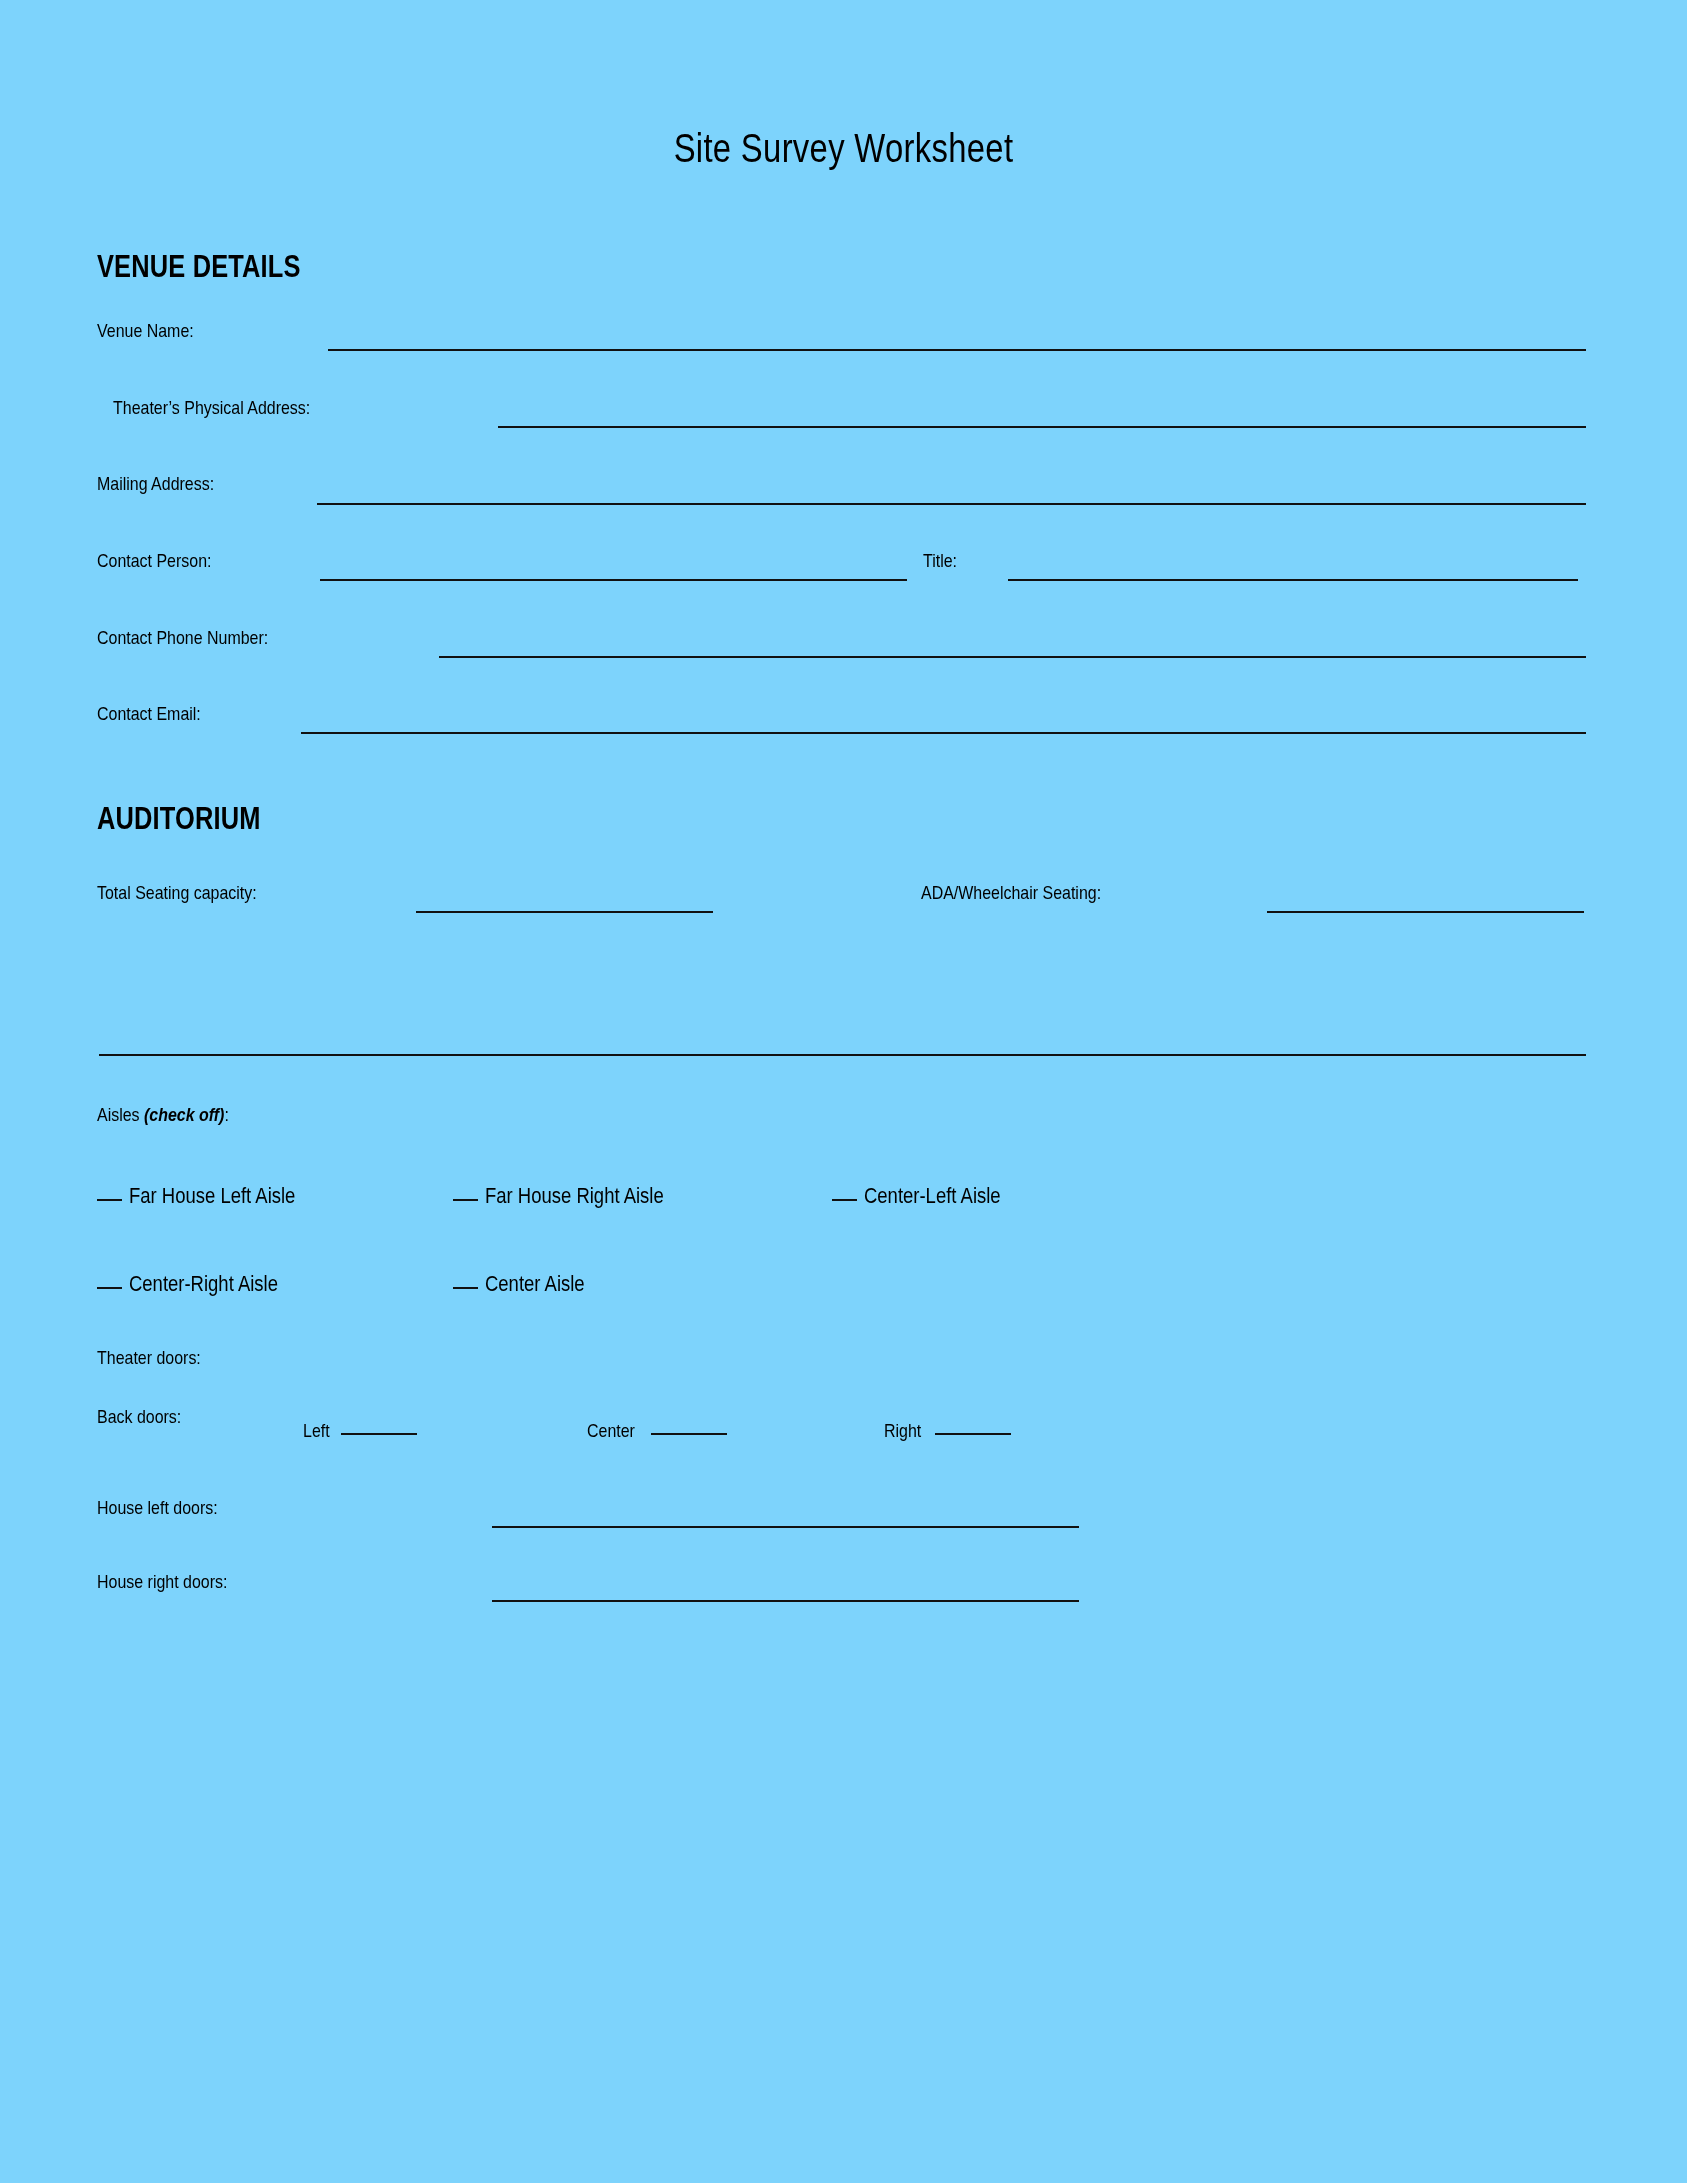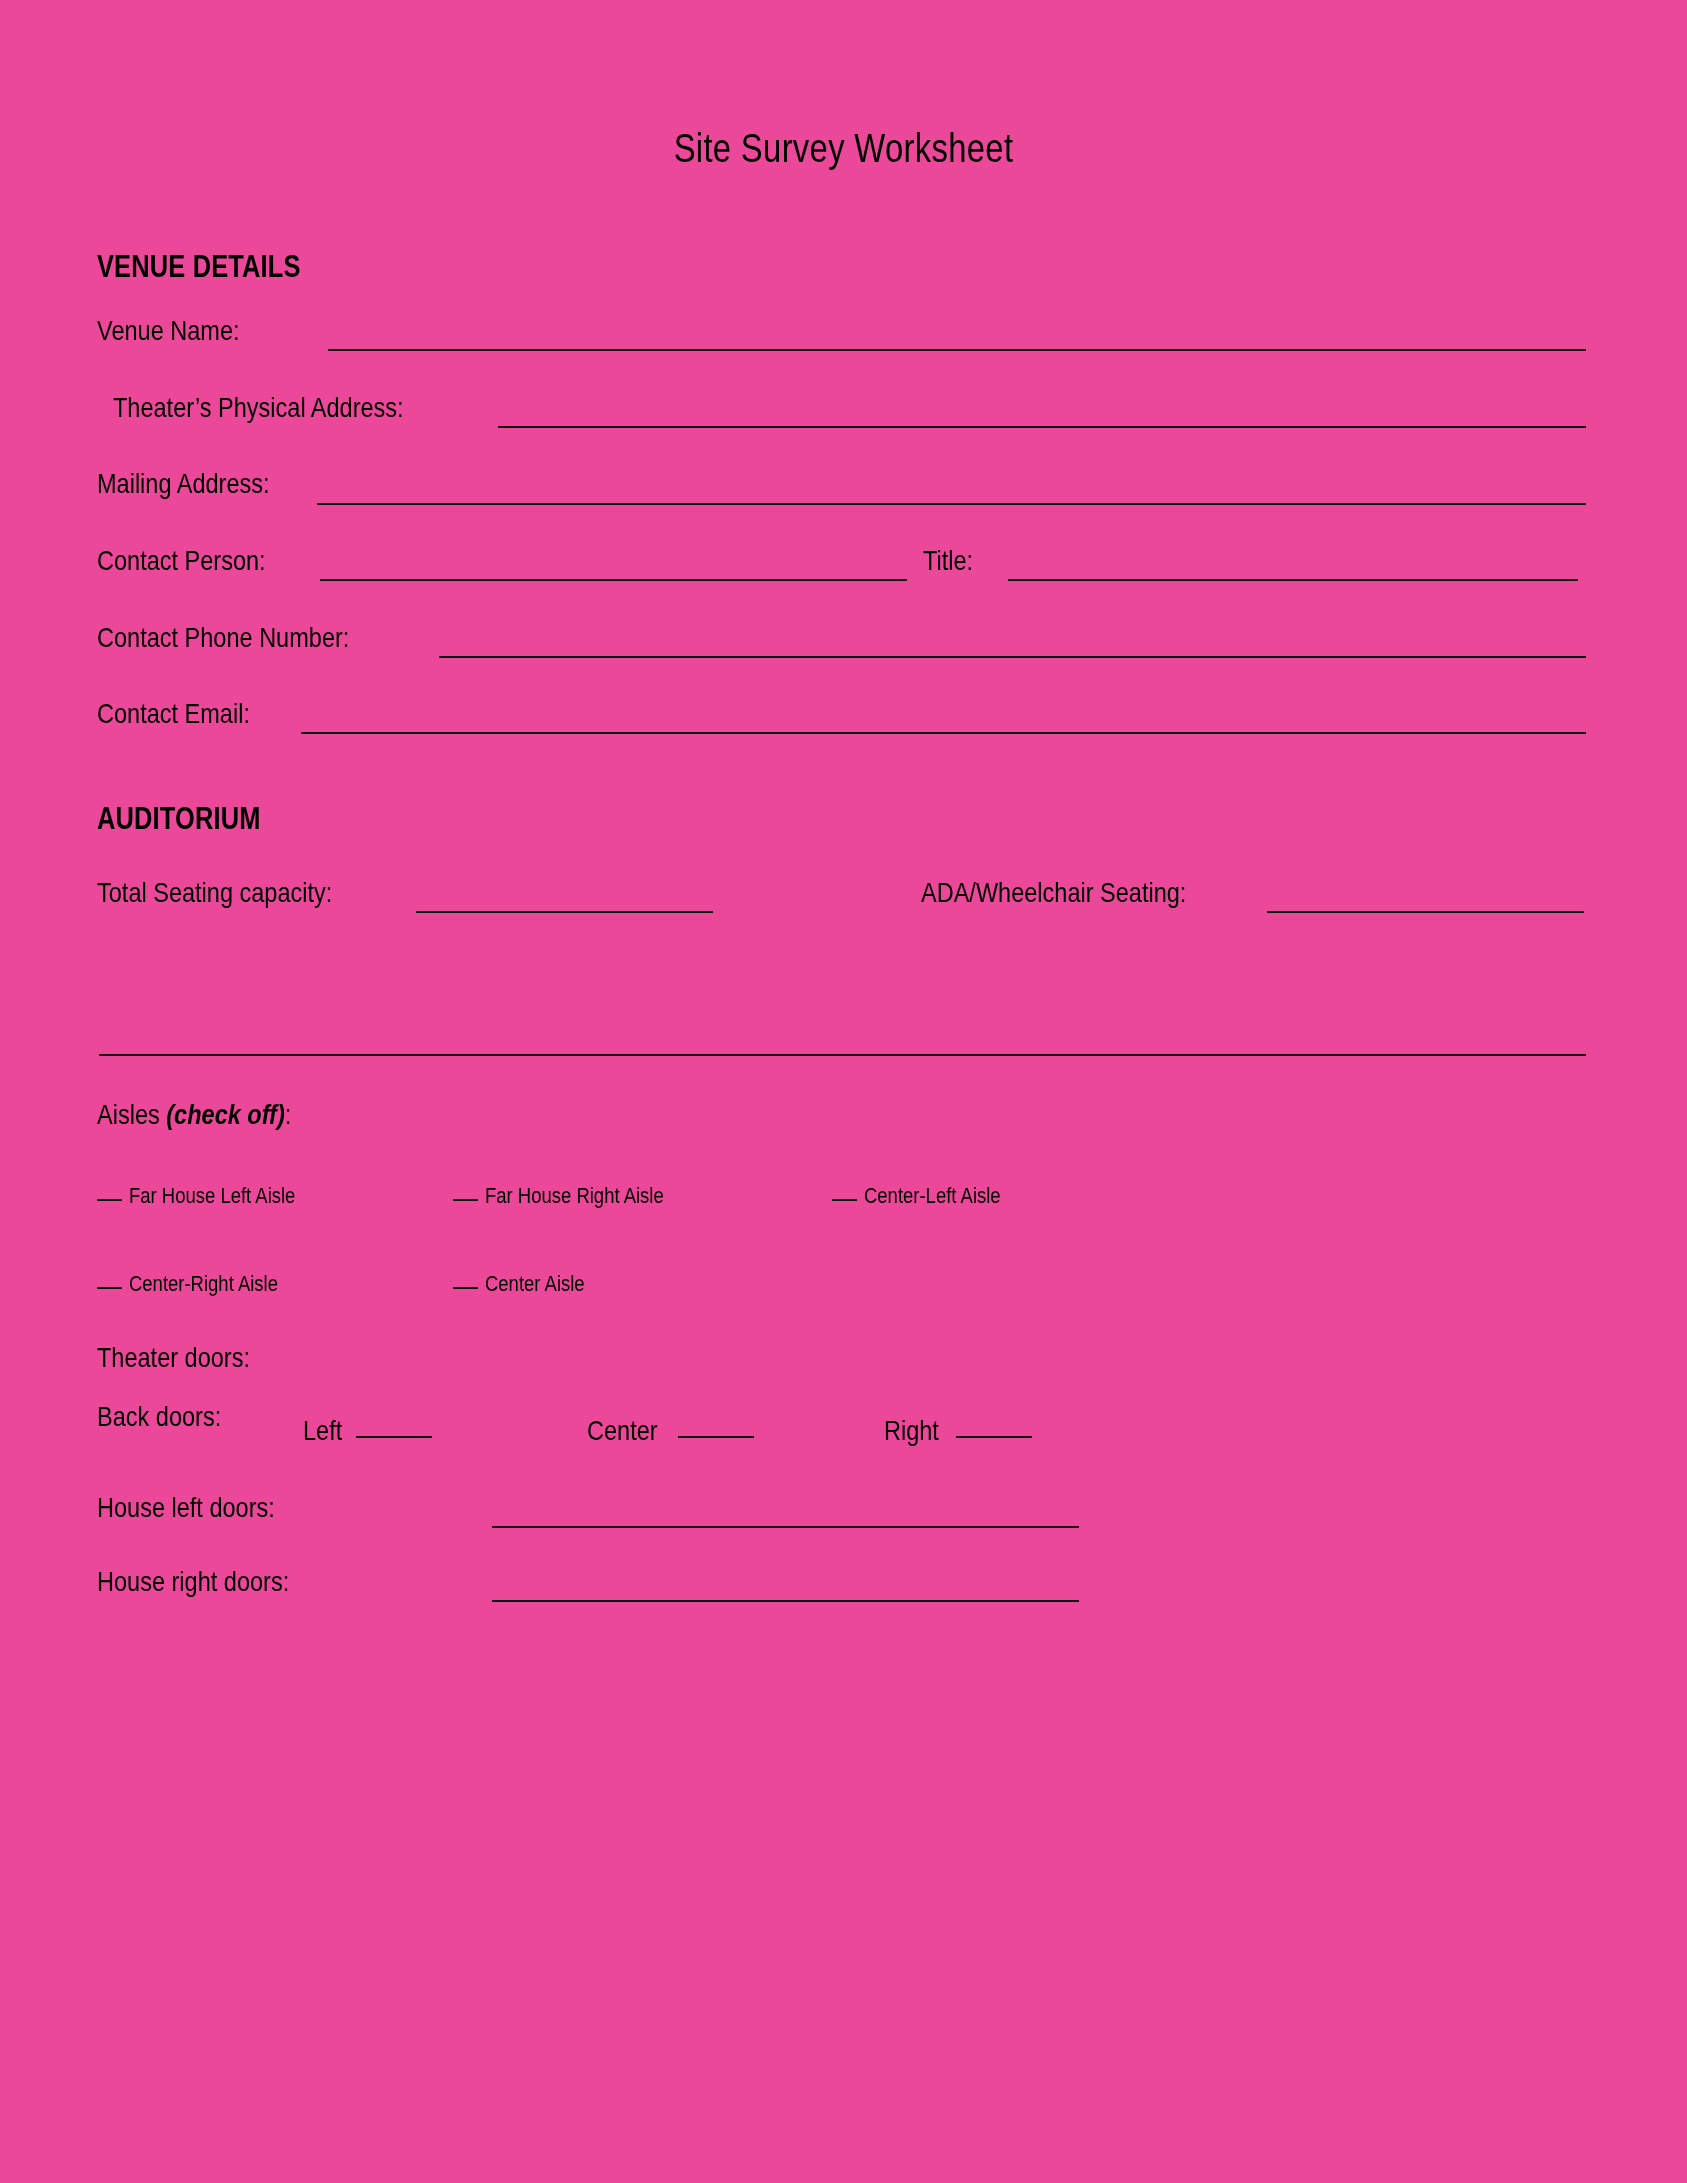--- a/index.html
+++ b/index.html
@@ -14,21 +14,21 @@
     color: #000000;
     position: relative;
     overflow: hidden;
   }
 
   .page {
     position: absolute;
     left: 0; top: 0;
     width: 1687px;
     height: 2183px;
-    background: #ec4899;
+    background: #7dd3fc;
   }
 
   
   .doc-title {
     position: absolute;
     left: 0;
     top: 128px;
     width: 1687px;
     text-align: center;
     font-size: 41px;
@@ -54,21 +54,21 @@
   }
   #venue-heading  { top: 251px; }
   #aud-heading    { top: 803px; }
 
   
   .row {
     position: absolute;
     left: 97px;
     height: 36px;
     white-space: nowrap;
-    font-size: 28px;
+    font-size: 19px;
     line-height: 36px;
   }
   .label {
     display: inline-block;
     transform: scaleX(0.84);
     transform-origin: left center;
     white-space: nowrap;
   }
 
   

